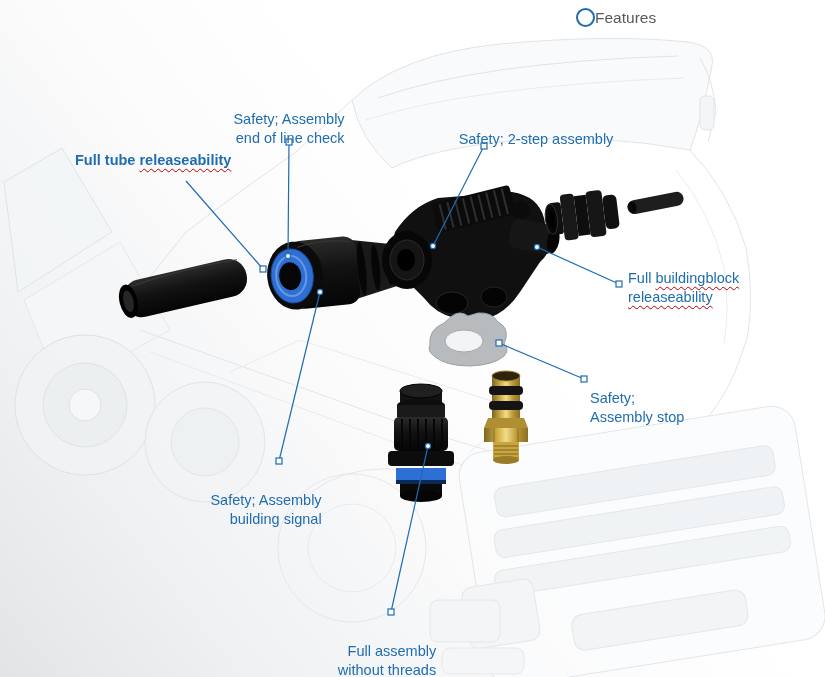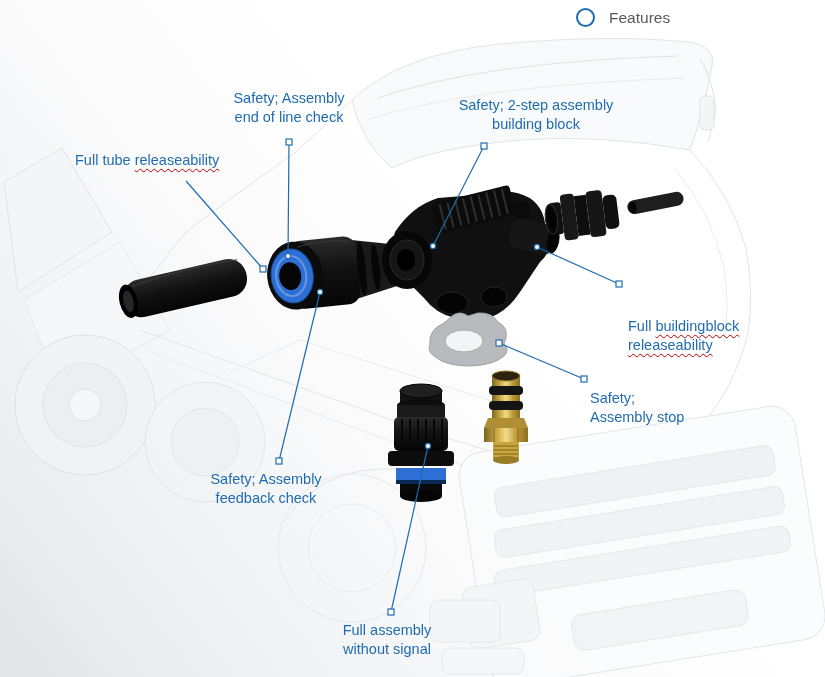--- a/index.html
+++ b/index.html
@@ -2,24 +2,24 @@
 <html><head>
 <meta charset="utf-8">
 <style>
   html,body{margin:0;padding:0;}
   body{font-family:"Liberation Sans",sans-serif;background:#fff;}
   #stage{position:relative;width:825px;height:677px;overflow:hidden;background:#fff;}
   #bg-gradient{position:absolute;inset:0;
     background:linear-gradient(52deg,#e3e4e5 0%,#eef0f1 18%,#fbfbfc 42%,#ffffff 60%);}
   #art{position:absolute;left:0;top:0;}
   .ann{position:absolute;color:#1f6cb0;font-size:14.5px;line-height:19px;white-space:nowrap;}
-  .ann.center{transform:translateX(-50%);text-align:center;}
+  .ann.center{transform:translateX(-50%);text-align:right;margin-top:21px;}
   .ann.left{text-align:left;}
   .wavy{text-decoration-line:underline;text-decoration-style:wavy;text-decoration-color:#c00000;text-decoration-thickness:1px;text-underline-offset:3px;}
-  #legend{position:absolute;left:576px;top:8px;display:flex;align-items:center;gap:14px;}
+  #legend{position:absolute;left:576px;top:8px;display:flex;align-items:center;}
   #legend .ring{width:15px;height:15px;border:2.5px solid #1f6cb0;border-radius:50%;background:#fff;}
   #legend .txt{color:#595959;font-size:15.5px;}
 </style>
 </head>
 <body>
 
 <div id="stage">
   <div id="bg-gradient"></div>
 
   <svg id="art" width="825" height="677" viewBox="0 0 825 677">
@@ -198,37 +198,36 @@
   <div id="legend">
     <div class="ring"></div>
     <div class="txt">Features</div>
   </div>
 
   <div id="labels">
       <div class="ann center" style="left: 289px; top: 89px;">
         <div><span>Safety; Assembly</span></div>
         <div><span>end of line check</span></div>
       </div>
-      <div class="ann left" style="left: 75px; top: 151px;">
+      <div class="ann left" style="left: 75px; top: 151px; font-weight: bold;">
         <div><span>Full tube </span><span class="wavy">releaseability</span></div>
       </div>
-      <div class="ann center" style="left: 536px; top: 96px;">
+      <div class="ann center" style="left: 536px; top: 109px;">
         <div><span>Safety; 2-step assembly</span></div>
-        <div><span>building block</span></div>
-      </div>
-      <div class="ann left" style="left: 628px; top: 269px; margin-top: 48px;">
+      </div>
+      <div class="ann left" style="left: 628px; top: 269px;">
         <div><span>Full </span><span class="wavy">buildingblock</span></div>
         <div><span class="wavy">releaseability</span></div>
       </div>
       <div class="ann left" style="left: 590px; top: 389px;">
         <div><span>Safety;</span></div>
         <div><span>Assembly stop</span></div>
       </div>
       <div class="ann center" style="left: 266px; top: 470px;">
         <div><span>Safety; Assembly</span></div>
-        <div><span>feedback check</span></div>
+        <div><span>building signal</span></div>
       </div>
       <div class="ann center" style="left: 387px; top: 621px;">
         <div><span>Full assembly</span></div>
-        <div><span>without signal</span></div>
+        <div><span>without threads</span></div>
       </div>
     </div>
 </div>
 
 </body></html>

